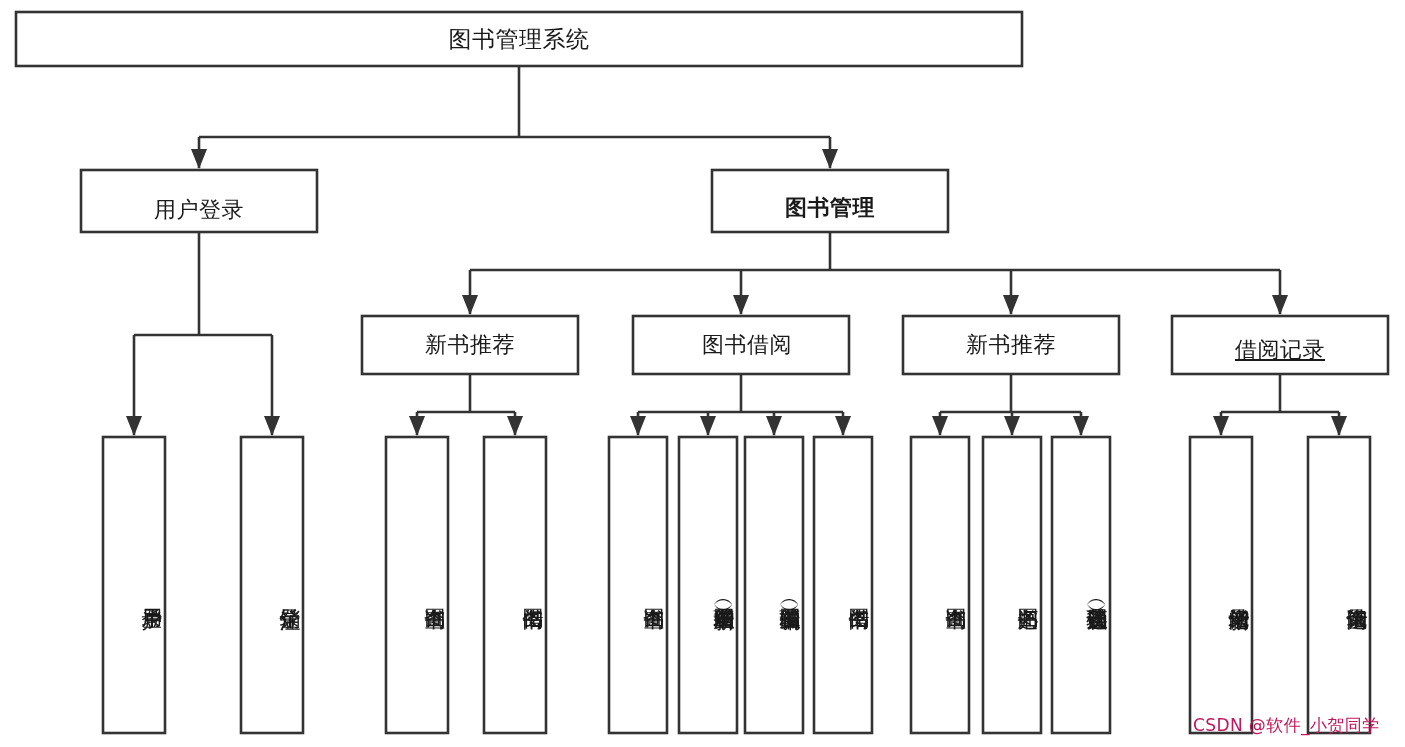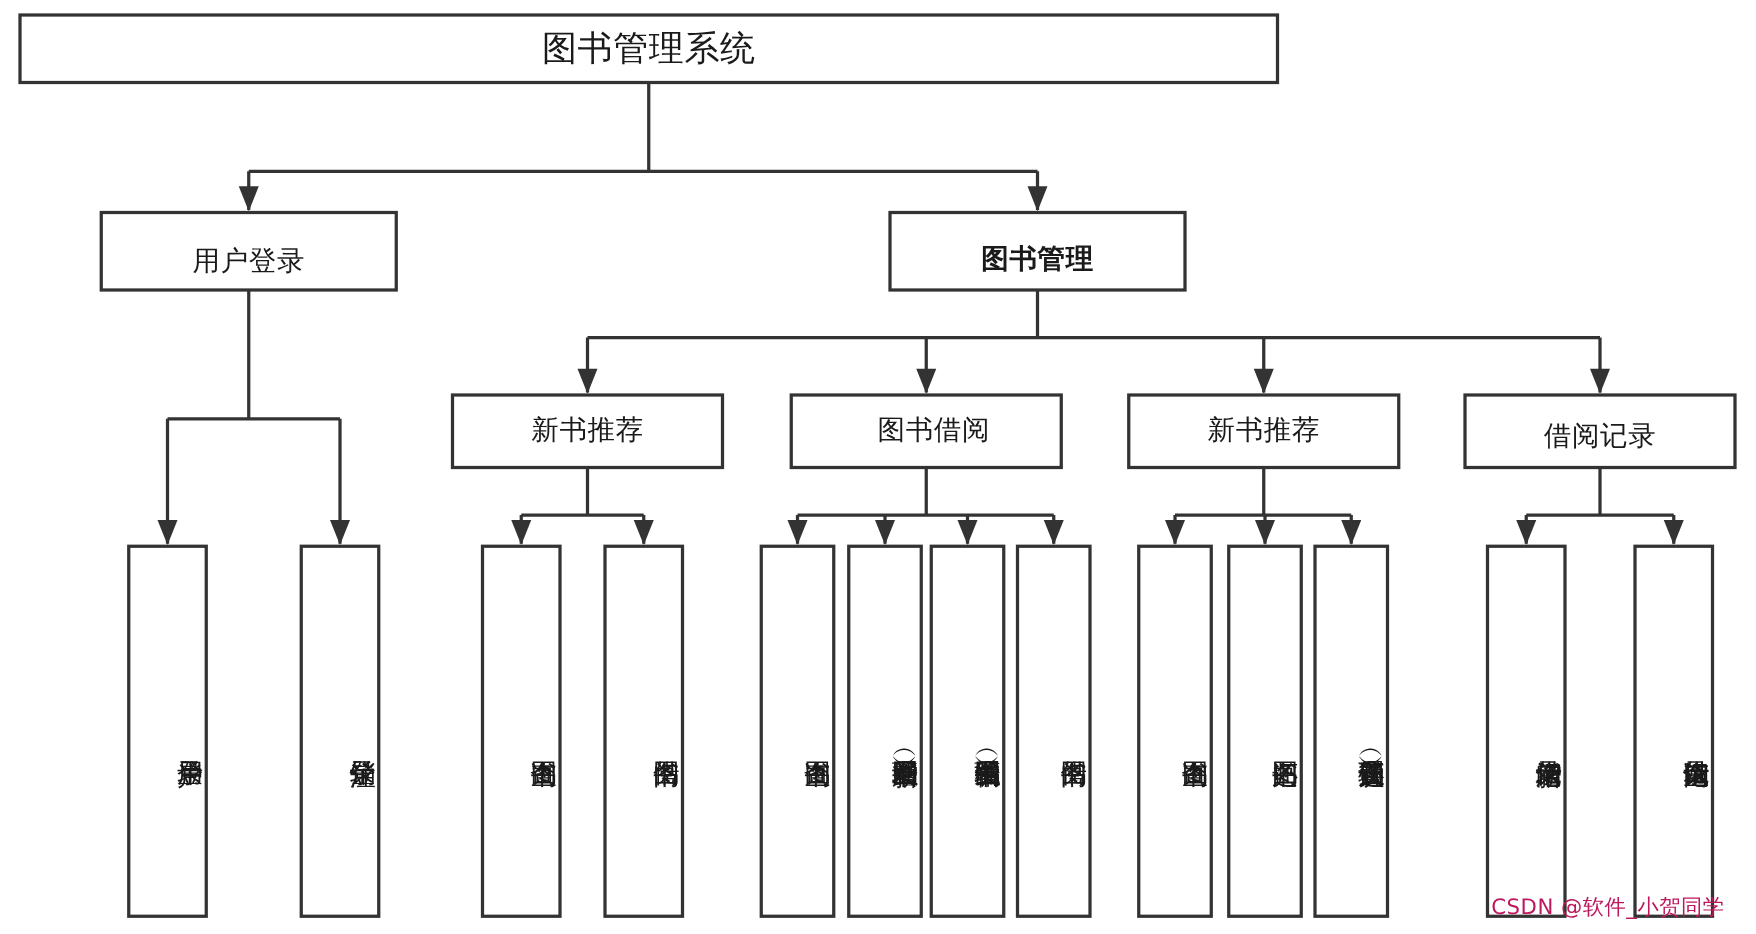--- a/index.html
+++ b/index.html
@@ -48,21 +48,21 @@
     align-items: center;
     justify-content: center;
     color: #1a1a1a;
     font-size: 22px;
     line-height: 1.15;
     letter-spacing: 0.5px;
     white-space: nowrap;
     pointer-events: none;
   }
   .h-label.root {
-    font-size: 28px;
+    font-size: 23px;
   }
   .v-label {
     position: absolute;
     display: flex;
     align-items: flex-start;
     justify-content: center;
     color: #1a1a1a;
     font-size: 21px;
     line-height: 1.28;
     writing-mode: vertical-rl;
@@ -160,23 +160,23 @@
         <rect x="1052" y="437" width="58" height="296" class="node-box"></rect>
         <rect x="1190" y="437" width="62" height="296" class="node-box"></rect>
         <rect x="1308" y="437" width="62" height="296" class="node-box"></rect>
       </g>
   </svg>
   <div id="labels-layer">
       <div class="h-label root" style="left: 16px; top: 12px; width: 1006px; height: 54px;">图书管理系统</div>
       <div class="h-label" style="left: 81px; top: 170px; width: 236px; height: 80px;">用户登录</div>
       <div class="h-label" style="left: 712px; top: 170px; width: 236px; height: 76px; font-weight: bold;">图书管理</div>
       <div class="h-label" style="left: 362px; top: 316px; width: 216px; height: 58px;">新书推荐</div>
-      <div class="h-label" style="left: 633px; top: 316px; width: 228px; height: 58px;">图书借阅</div>
+      <div class="h-label" style="left: 633px; top: 316px; width: 228px; height: 58px; font-family: Liberation Serif, serif;">图书借阅</div>
       <div class="h-label" style="left: 903px; top: 316px; width: 216px; height: 58px;">新书推荐</div>
-      <div class="h-label" style="left: 1172px; top: 316px; width: 216px; height: 68px;">借阅记录</div>
+      <div class="h-label" style="left: 1172px; top: 316px; width: 216px; height: 68px; text-decoration: underline;">借阅记录</div>
       <div class="v-label" style="left: 103px; top: 437px; width: 62px; height: 282px; padding-top: 14px;">用户登录</div>
       <div class="v-label" style="left: 241px; top: 437px; width: 62px; height: 282px; padding-top: 14px;">注销登录</div>
       <div class="v-label" style="left: 386px; top: 437px; width: 62px; height: 282px; padding-top: 14px;">查询图书</div>
       <div class="v-label" style="left: 484px; top: 437px; width: 62px; height: 282px; padding-top: 14px;">借阅图书</div>
       <div class="v-label" style="left: 609px; top: 437px; width: 58px; height: 282px; padding-top: 14px;">查询图书</div>
       <div class="v-label" style="left: 679px; top: 437px; width: 58px; height: 282px; padding-top: 14px;">新增图书（管理员）</div>
       <div class="v-label" style="left: 745px; top: 437px; width: 58px; height: 282px; padding-top: 14px;">编辑图书（管理员）</div>
       <div class="v-label" style="left: 814px; top: 437px; width: 58px; height: 282px; padding-top: 14px;">借阅图书</div>
       <div class="v-label" style="left: 911px; top: 437px; width: 58px; height: 282px; padding-top: 14px;">查询图书</div>
       <div class="v-label" style="left: 983px; top: 437px; width: 58px; height: 282px; padding-top: 14px;">归还图书</div>

